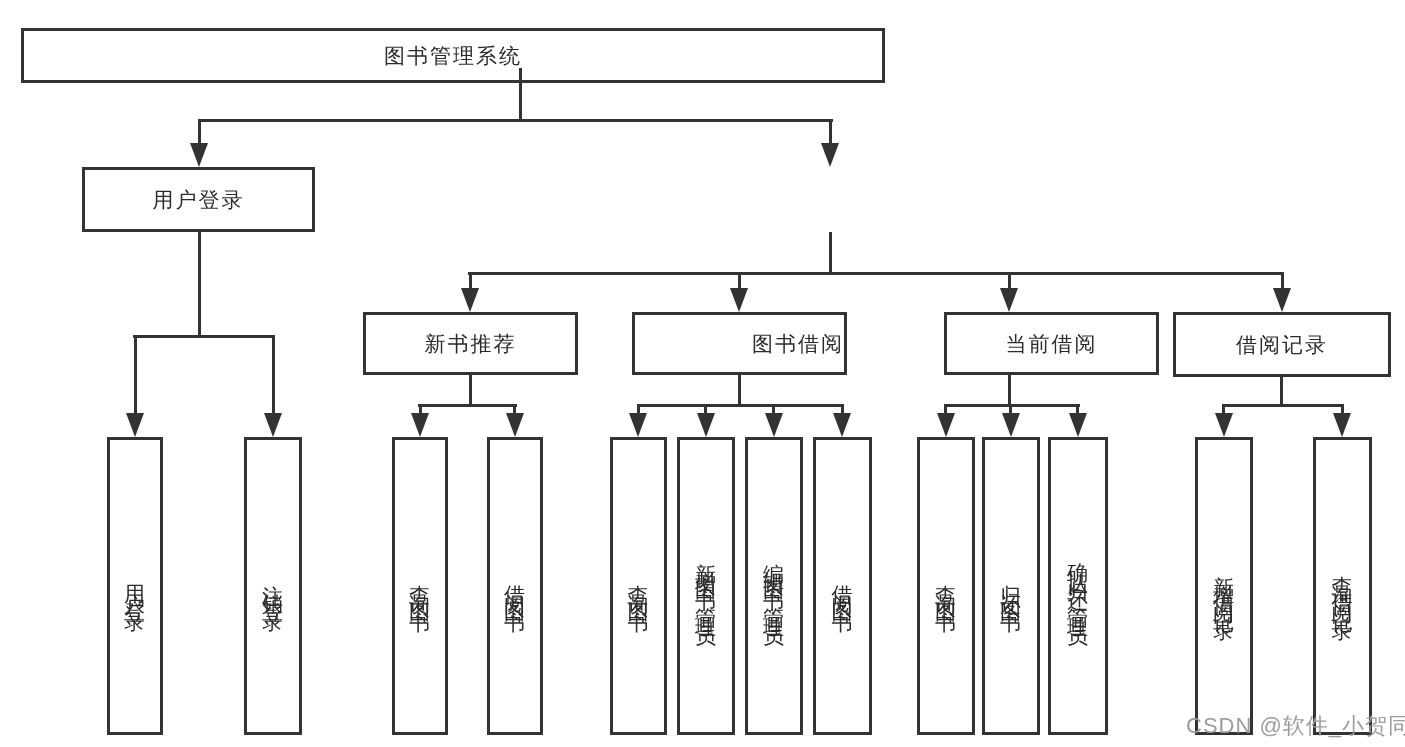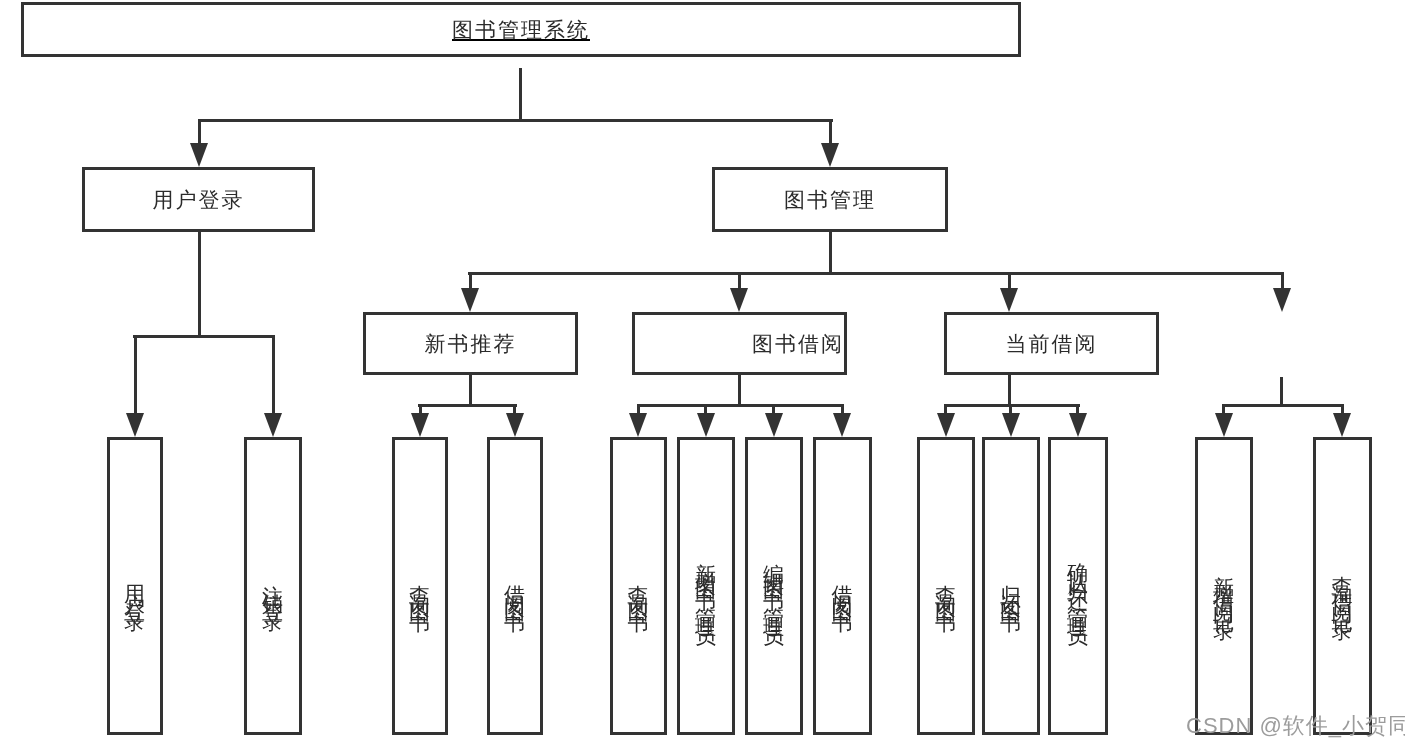--- a/index.html
+++ b/index.html
@@ -58,36 +58,33 @@
     color:#9c9c9c;
     white-space:nowrap;
     z-index:5;
   }
 </style>
 </head>
 <body>
 
 <div id="canvas">
 
-  <div class="box" style="left:21px;top:2px;width:1000px;height:55px;text-decoration:underline;">
+  <div class="box" style="left:21px;top:28px;width:864px;height:55px;">
     <span class="h-label">图书管理系统</span>
   </div>
 
   <div class="vline" style="left:519px;top:68px;width:3px;height:53px;"></div>
   <div class="hline" style="left:198px;top:119px;width:635px;height:3px;"></div>
   <div class="vline" style="left:198px;top:119px;width:3px;height:26px;"></div>
   <div class="arrowhead" style="left:190px;top:143px;"></div>
   <div class="vline" style="left:829px;top:119px;width:3px;height:26px;"></div>
   <div class="arrowhead" style="left:821px;top:143px;"></div>
 
   <div class="box" style="left:82px;top:167px;width:233px;height:65px;">
     <span class="h-label">用户登录</span>
-  </div>
-  <div class="box" style="left:712px;top:167px;width:236px;height:65px;">
-    <span class="h-label">图书管理</span>
   </div>
 
   <div class="vline" style="left:198px;top:232px;width:3px;height:103px;"></div>
   <div class="hline" style="left:133px;top:335px;width:142px;height:3px;"></div>
   <div class="vline" style="left:134px;top:335px;width:3px;height:79px;"></div>
   <div class="arrowhead" style="left:126px;top:413px;"></div>
   <div class="vline" style="left:272px;top:335px;width:3px;height:79px;"></div>
   <div class="arrowhead" style="left:264px;top:413px;"></div>
 
   <div class="vline" style="left:829px;top:232px;width:3px;height:43px;"></div>
@@ -102,20 +99,23 @@
   <div class="arrowhead" style="left:1273px;top:288px;"></div>
 
   <div class="box" style="left:363px;top:312px;width:215px;height:63px;">
     <span class="h-label">新书推荐</span>
   </div>
   <div class="box" style="left:632px;top:312px;width:215px;height:63px;justify-content:flex-end;">
     <span class="h-label">图书借阅</span>
   </div>
   <div class="box" style="left:944px;top:312px;width:215px;height:63px;">
     <span class="h-label">当前借阅</span>
+  </div>
+  <div class="box" style="left:1173px;top:312px;width:218px;height:65px;">
+    <span class="h-label">借阅记录</span>
   </div>
 
   <div class="vline" style="left:469px;top:375px;width:3px;height:31px;"></div>
   <div class="hline" style="left:418px;top:404px;width:99px;height:3px;"></div>
   <div class="vline" style="left:419px;top:404px;width:3px;height:11px;"></div>
   <div class="arrowhead" style="left:411px;top:413px;"></div>
   <div class="vline" style="left:513px;top:404px;width:3px;height:11px;"></div>
   <div class="arrowhead" style="left:506px;top:413px;"></div>
 
   <div class="vline" style="left:738px;top:375px;width:3px;height:31px;"></div>

